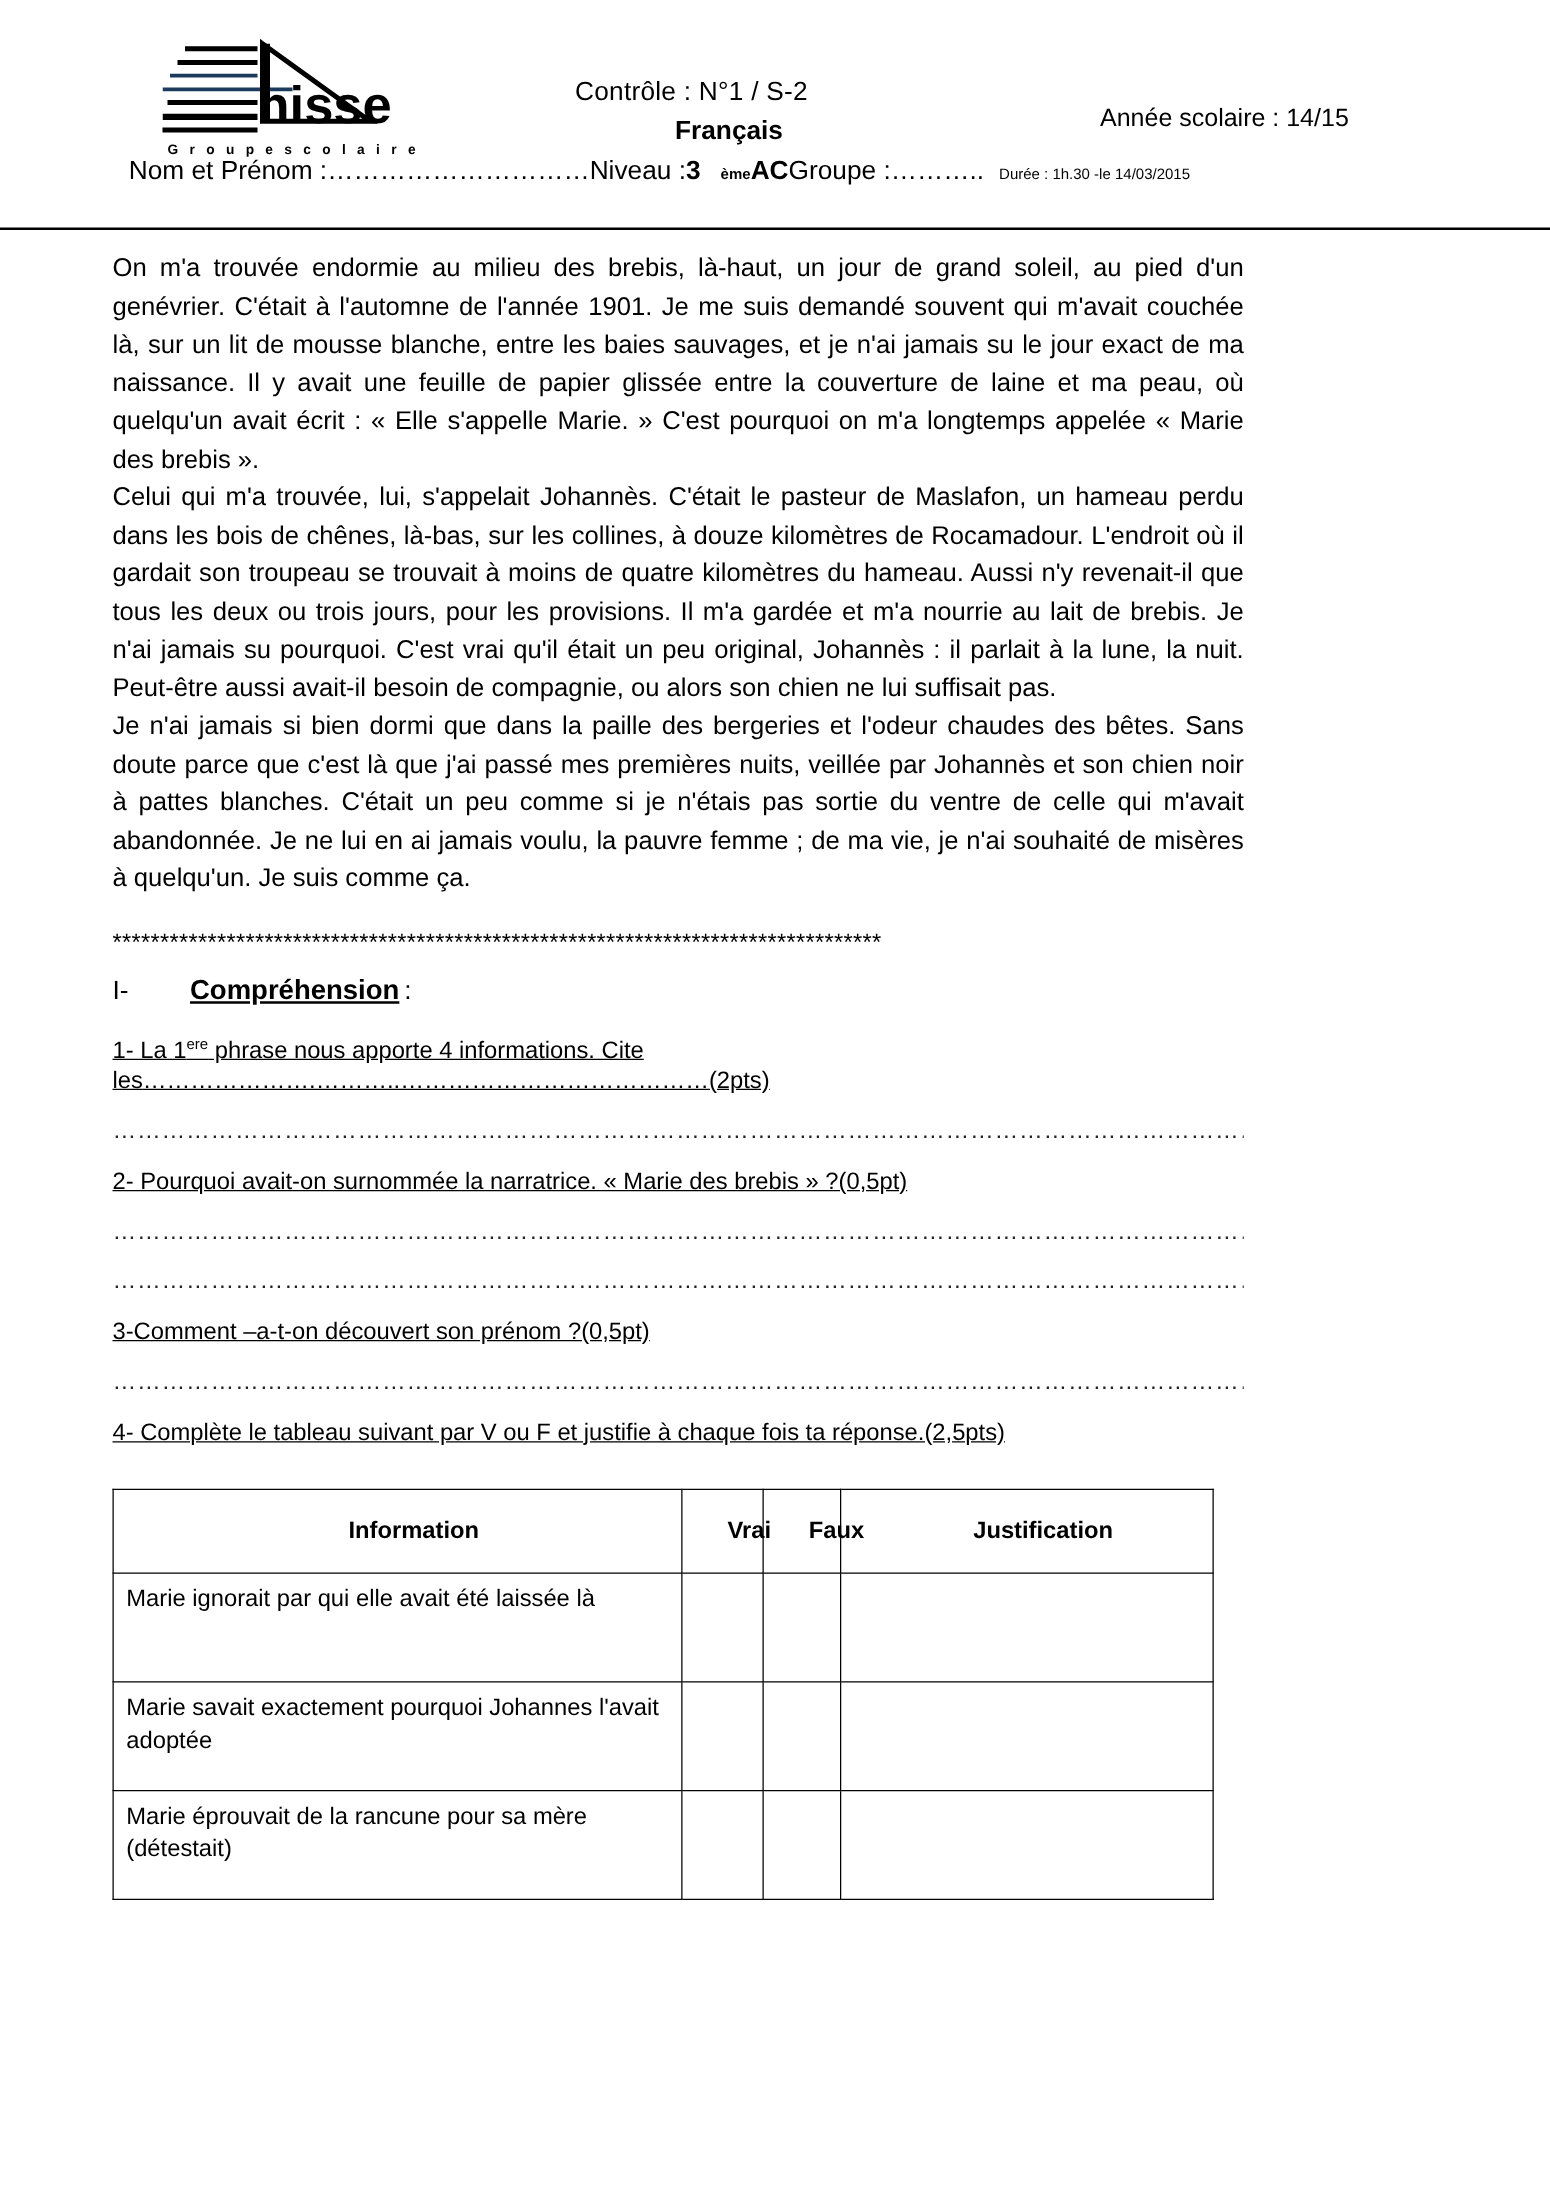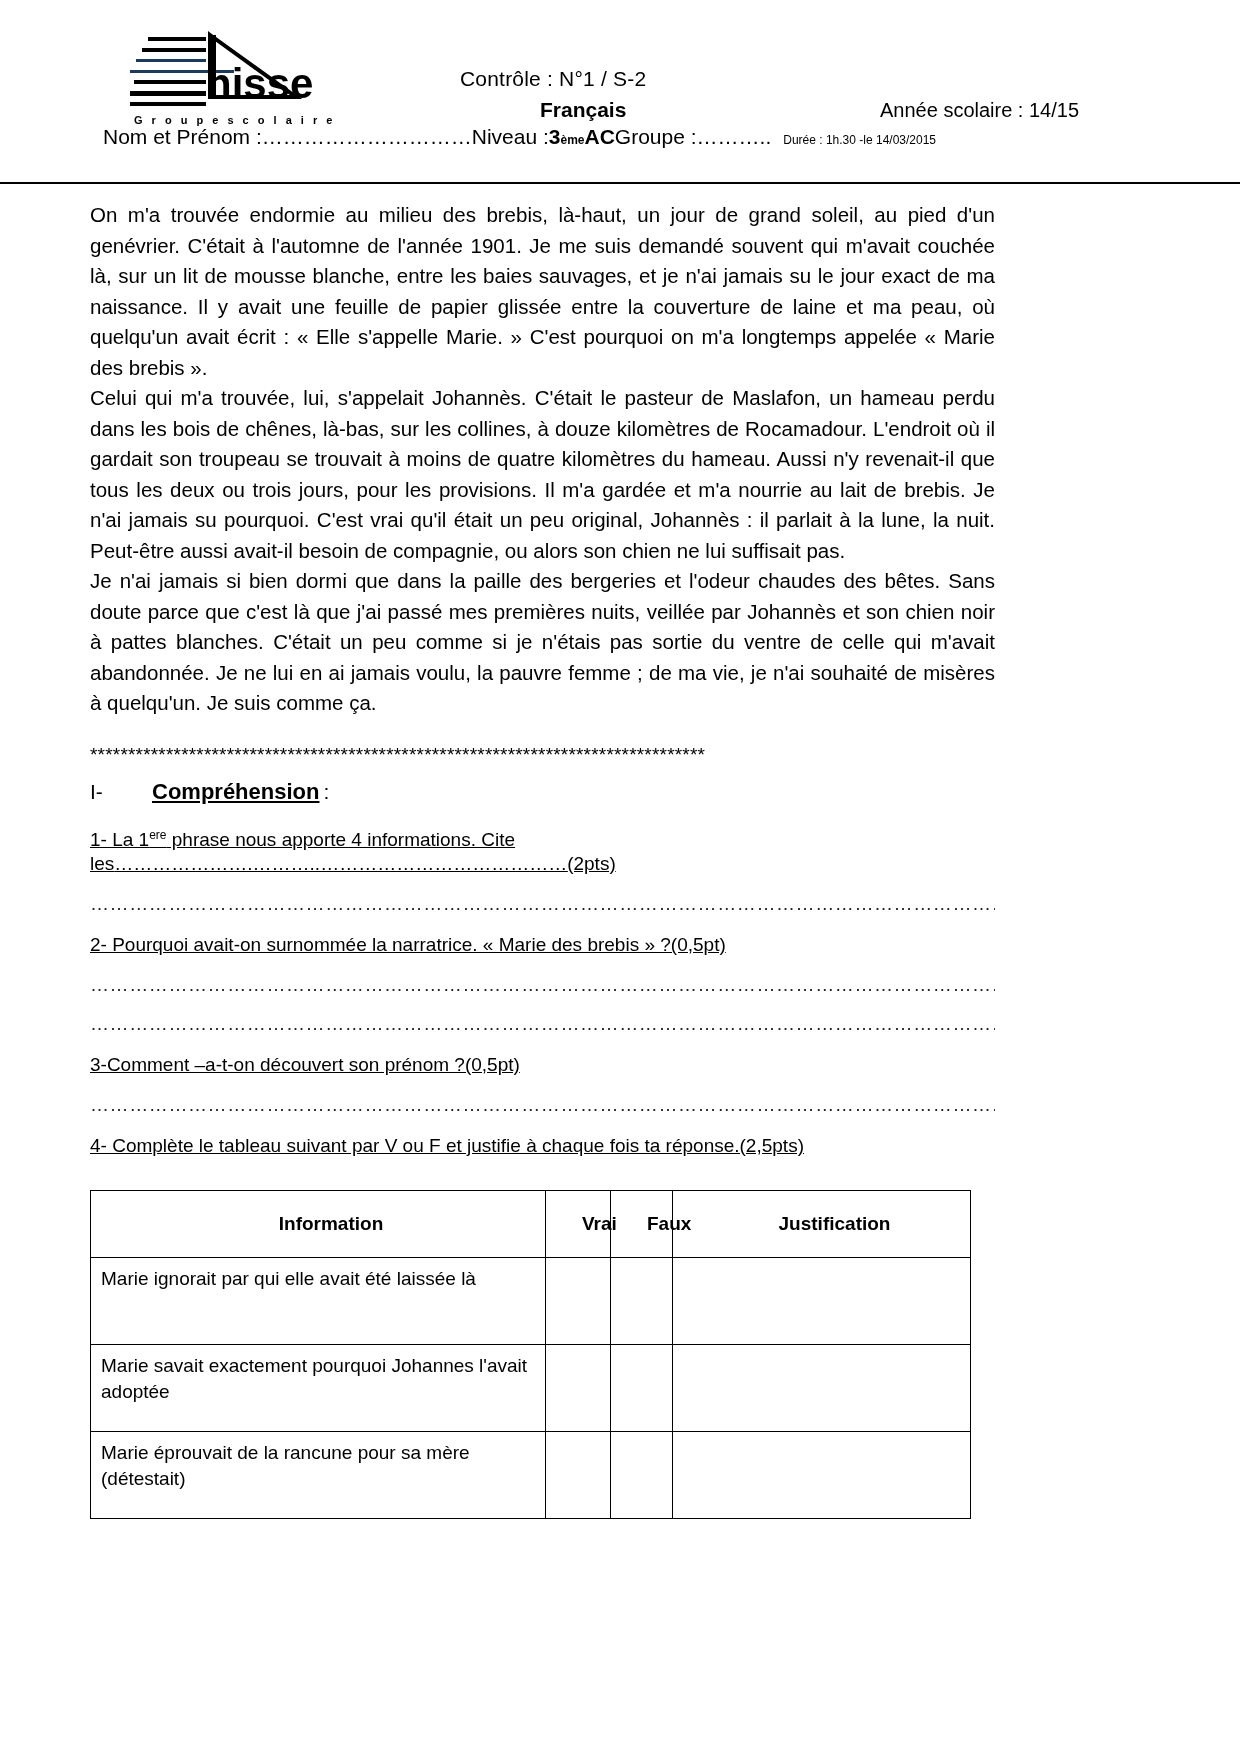--- a/index.html
+++ b/index.html
@@ -26,21 +26,21 @@
 
   
   .header {
     position: relative;
     padding: 14px 60px 0 60px;
     height: 160px;
     box-sizing: border-box;
   }
   .header-grid {
     display: flex;
-    align-items: flex-end;
+    align-items: flex-start;
   }
   .logo-col {
     width: 300px;
     flex: 0 0 300px;
     padding-left: 70px;
     padding-top: 8px;
   }
   .logo {
     position: relative;
     width: 230px;
@@ -78,21 +78,21 @@
     left: 48px;
     right: 60px;
     top: 125px;
     font-size: 21px;
     display: flex;
     align-items: baseline;
     white-space: nowrap;
   }
   .idline .nom { padding-left: 55px; }
   .dots-small { letter-spacing: 0px; }
-  .sup { font-size: 12px; vertical-align: super; font-weight: bold; }
+  .sup { font-size: 12px; vertical-align: super; font-weight: bold; margin-left: 16px; }
   .bold { font-weight: bold; }
   .duree {
     margin-left: 12px;
     font-size: 12px;
     text-align: right;
   }
 
   .hrule {
     position: absolute;
     left: 0;

